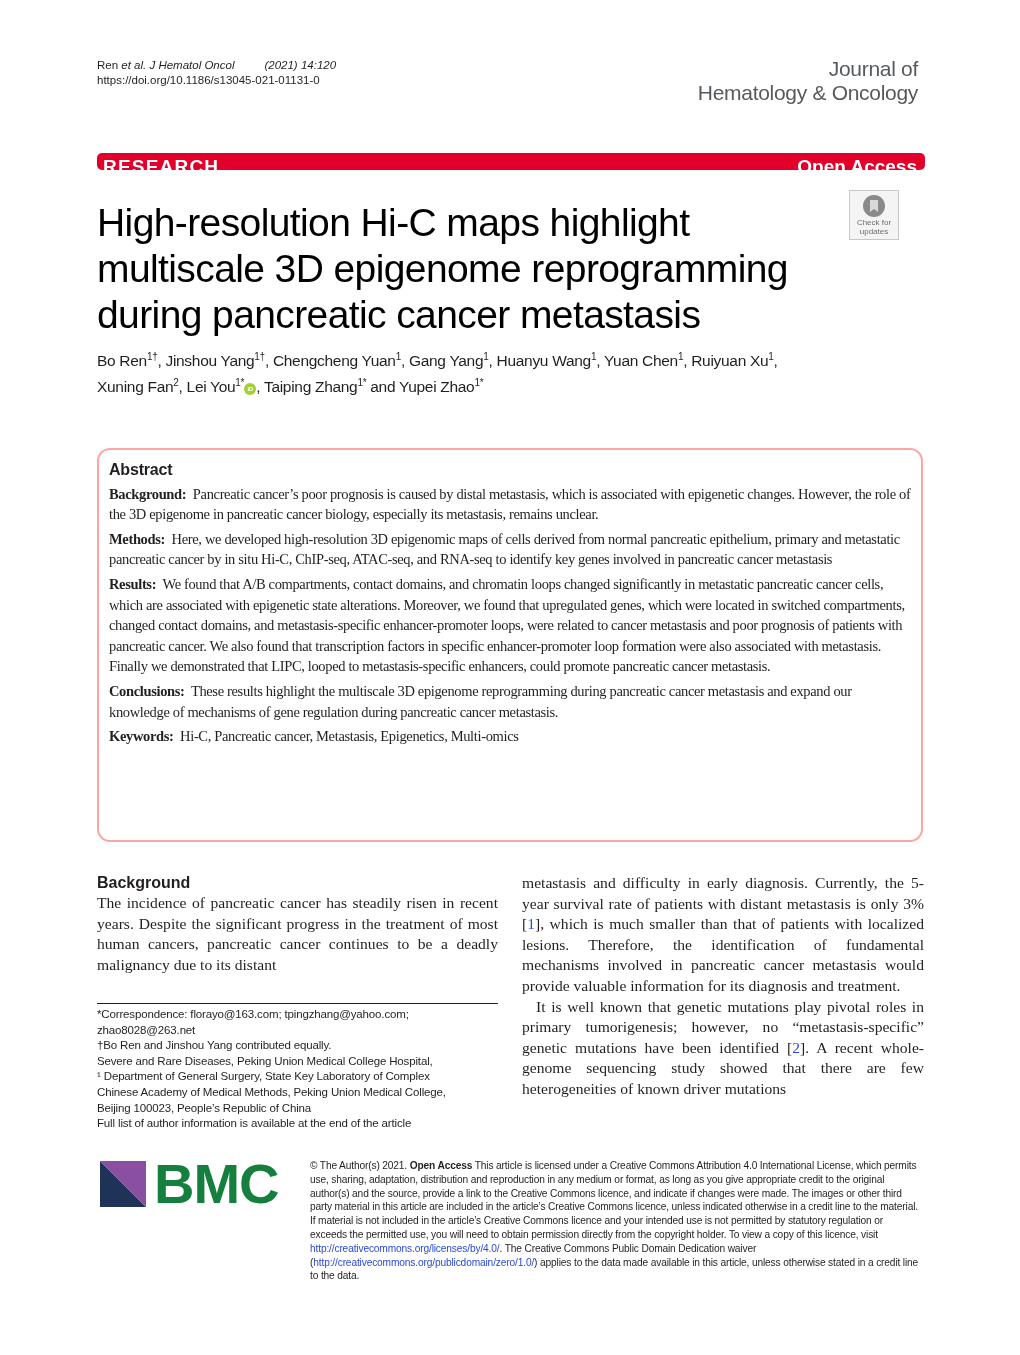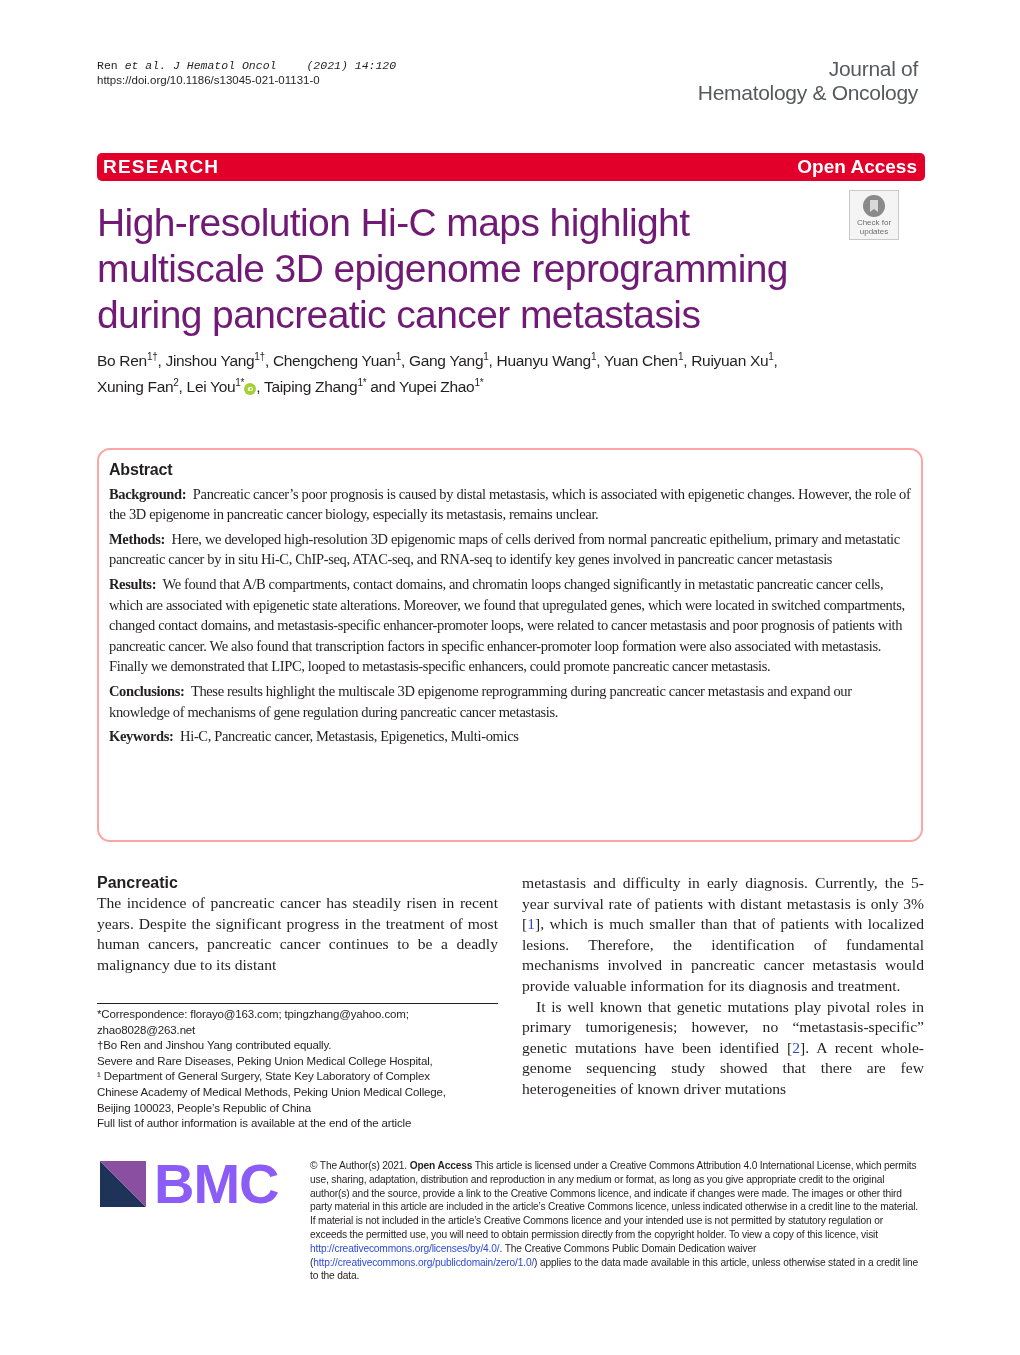--- a/index.html
+++ b/index.html
@@ -1,36 +1,36 @@
 <!DOCTYPE html>
 <html><head>
 <meta charset="utf-8">
 <style>
   html, body { margin: 0; padding: 0; background: #ffffff; }
   body { width: 1020px; height: 1355px; position: relative; overflow: hidden; color: #231f20; }
   .sans { font-family: "Liberation Sans", "DejaVu Sans", sans-serif; }
   .serif { font-family: "Liberation Serif", "DejaVu Serif", serif; }
 
   .header-left { position: absolute; left: 97px; top: 58px; font-size: 11.5px; line-height: 15px; }
-  .header-left .cite-line { white-space: nowrap; font-family: Liberation Mono, monospace; }
+  .header-left .cite-line { white-space: nowrap; }
   .header-left .it { font-style: italic; }
   .header-left .year { font-style: italic; margin-left: 30px; }
 
   .journal-logo { position: absolute; right: 102px; top: 57px; text-align: right; color: #555a5e; font-size: 21px; line-height: 24px; letter-spacing: -0.3px; }
 
-  .banner { position: absolute; left: 97px; top: 153px; width: 828px; height: 28px; background: #e2002a; border-radius: 5px; color: #fff; }
+  .banner { position: absolute; left: 97px; top: 153px; width: 828px; height: 17px; background: #e2002a; border-radius: 5px; color: #fff; }
   .banner .research { position: absolute; left: 6px; top: 3px; font-weight: bold; font-size: 19px; letter-spacing: 1.2px; }
   .banner .oa { position: absolute; right: 8px; top: 3px; font-weight: bold; font-size: 19px; }
 
   .check-updates { position: absolute; left: 849px; top: 190px; width: 48px; height: 48px; border: 1px solid #c8c8c8; background: #f4f4f4; text-align: center; }
   .check-updates .badge { width: 22px; height: 22px; border-radius: 50%; background: #8a8a8a; margin: 4px auto 1px auto; position: relative; }
   .check-updates .badge::after { content: ""; position: absolute; left: 7px; top: 5px; width: 8px; height: 12px; background: #d9d9d9; clip-path: polygon(0 0,100% 0,100% 100%,50% 75%,0 100%); }
   .check-updates .ctext { font-size: 8px; line-height: 9px; color: #6d6d6d; }
 
-  .title { position: absolute; left: 97px; top: 200px; width: 760px; font-size: 39px; line-height: 46px; color: #701a75; letter-spacing: -0.6px; }
+  .title { position: absolute; left: 97px; top: 200px; width: 760px; font-size: 39px; line-height: 46px; color: #000000; letter-spacing: -0.6px; }
 
   .authors { position: absolute; left: 97px; top: 348px; width: 820px; font-size: 15.5px; line-height: 26px; letter-spacing: -0.3px; }
   .authors sup { font-size: 10px; line-height: 0; }
   .orcid { display: inline-block; width: 12px; height: 12px; border-radius: 50%; background: #a6ce39; color: #fff; font-size: 6px; line-height: 12px; text-align: center; vertical-align: 1px; font-weight: bold; }
 
   .abstract-box { position: absolute; left: 97px; top: 448px; width: 822px; height: 390px; border: 2px solid #fca5a5; border-radius: 13px; }
   .abstract-inner { position: absolute; left: 10px; top: 10px; width: 805px; font-size: 14.5px; line-height: 20.6px; letter-spacing: -0.35px; }
   .abstract-inner h3 { margin: 0 0 3px 0; font-size: 16px; font-weight: bold; letter-spacing: -0.2px; }
   .abstract-inner p { margin: 0 0 4px 0; font-family: Liberation Serif, serif; }
   .abstract-inner b { font-weight: bold; }
@@ -40,21 +40,21 @@
   .sec-head { font-size: 16px; font-weight: bold; margin: 0; line-height: 20px; }
   .body-text { font-size: 15.6px; line-height: 20.6px; text-align: justify; margin: 0; }
   .body-text .indent { display: inline-block; width: 14px; }
   .ref { color: #2a4bd7; }
 
   .footnotes { position: absolute; left: 97px; top: 1003px; width: 401px; border-top: 1px solid #231f20; padding-top: 3px; font-size: 11.5px; line-height: 15.6px; letter-spacing: -0.15px; }
   .footnotes div { white-space: nowrap; }
 
   .bmc-logo { position: absolute; left: 100px; top: 1161px; width: 190px; height: 46px; }
   .bmc-logo .sq { position: absolute; left: 0; top: 0; width: 46px; height: 46px; }
-  .bmc-logo .word { position: absolute; left: 54px; top: -7px; font-size: 56px; font-weight: bold; color: #8b5cf6; letter-spacing: -1px; line-height: 60px; }
+  .bmc-logo .word { position: absolute; left: 54px; top: -7px; font-size: 56px; font-weight: bold; color: #15803d; letter-spacing: -1px; line-height: 60px; }
 
   .license { position: absolute; left: 310px; top: 1159px; width: 612px; font-size: 10.2px; line-height: 13.8px; color: #231f20; letter-spacing: -0.15px; }
   .license b { font-weight: bold; }
   .license .lnk { color: #2a4bd7; }
 </style>
 </head>
 <body>
 
 <div class="header-left sans">
   <div class="cite-line"><span>Ren</span> <span class="it">et al. J Hematol Oncol</span><span class="year">(2021) 14:120</span></div>
@@ -99,21 +99,21 @@
     <h3>Abstract</h3>
     <p><b>Background:</b>&nbsp; <span>Pancreatic cancer’s poor prognosis is caused by distal metastasis, which is associated with epigenetic changes. However, the role of the 3D epigenome in pancreatic cancer biology, especially its metastasis, remains unclear.</span></p>
     <p><b>Methods:</b>&nbsp; <span>Here, we developed high-resolution 3D epigenomic maps of cells derived from normal pancreatic epithelium, primary and metastatic pancreatic cancer by in situ Hi-C, ChIP-seq, ATAC-seq, and RNA-seq to identify key genes involved in pancreatic cancer metastasis</span></p>
     <p><b>Results:</b>&nbsp; <span>We found that A/B compartments, contact domains, and chromatin loops changed significantly in metastatic pancreatic cancer cells, which are associated with epigenetic state alterations. Moreover, we found that upregulated genes, which were located in switched compartments, changed contact domains, and metastasis-specific enhancer-promoter loops, were related to cancer metastasis and poor prognosis of patients with pancreatic cancer. We also found that transcription factors in specific enhancer-promoter loop formation were also associated with metastasis. Finally we demonstrated that LIPC, looped to metastasis-specific enhancers, could promote pancreatic cancer metastasis.</span></p>
     <p><b>Conclusions:</b>&nbsp; <span>These results highlight the multiscale 3D epigenome reprogramming during pancreatic cancer metastasis and expand our knowledge of mechanisms of gene regulation during pancreatic cancer metastasis.</span></p>
     <p><b>Keywords:</b>&nbsp; <span>Hi-C, Pancreatic cancer, Metastasis, Epigenetics, Multi-omics</span></p>
   </div>
 </div>
 
 <div class="col-left">
-  <h2 class="sec-head sans">Pancreatic</h2>
+  <h2 class="sec-head sans">Background</h2>
   <p class="body-text serif">The incidence of pancreatic cancer has steadily risen in recent years. Despite the significant progress in the treatment of most human cancers, pancreatic cancer continues to be a deadly malignancy due to its distant</p>
 </div>
 
 <div class="col-right">
   <p class="body-text serif"><span>metastasis and difficulty in early diagnosis. Currently, the 5-year survival rate of patients with distant metastasis is only 3% [</span><span class="ref">1</span><span>], which is much smaller than that of patients with localized lesions. Therefore, the identification of fundamental mechanisms involved in pancreatic cancer metastasis would provide valuable information for its diagnosis and treatment.</span></p>
   <p class="body-text serif"><span class="indent"></span><span>It is well known that genetic mutations play pivotal roles in primary tumorigenesis; however, no “metastasis-specific” genetic mutations have been identified [</span><span class="ref">2</span><span>]. A recent whole-genome sequencing study showed that there are few heterogeneities of known driver mutations</span></p>
 </div>
 
 <div class="footnotes sans">
   <div>*Correspondence:  florayo@163.com; tpingzhang@yahoo.com;</div>

